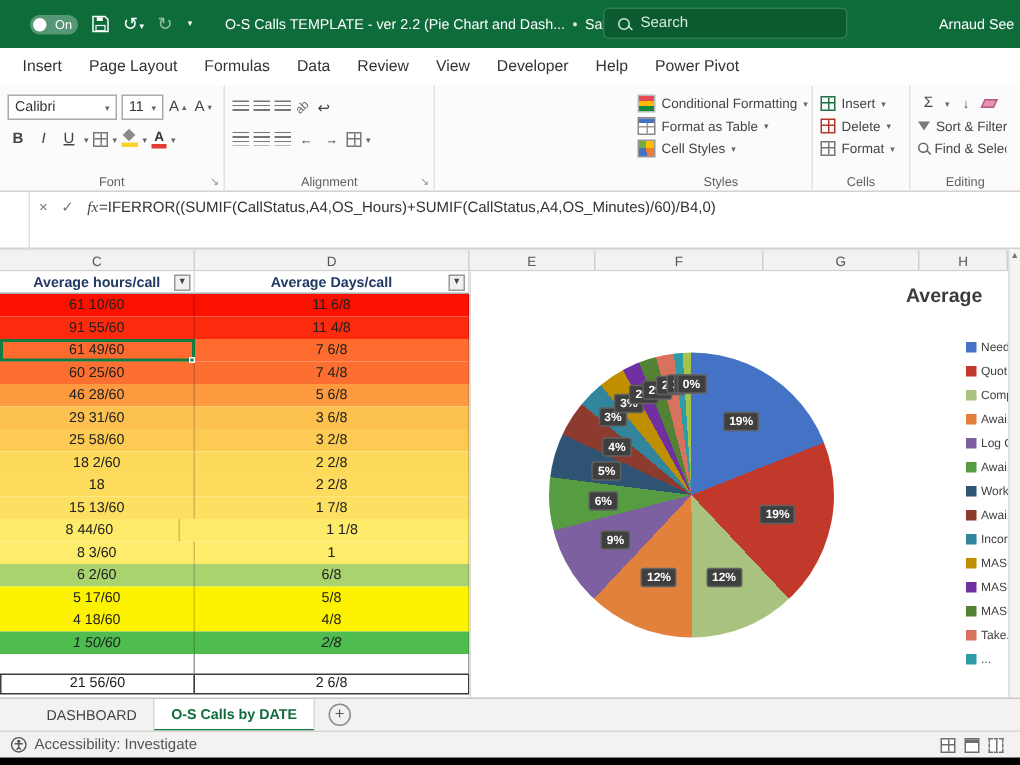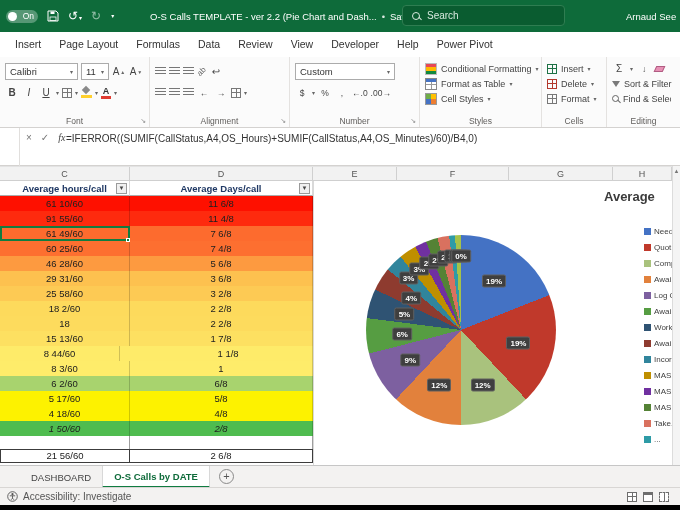--- a/index.html
+++ b/index.html
@@ -2,21 +2,21 @@
 <html><head>
 <meta charset="utf-8">
 <style>
   *{box-sizing:border-box;margin:0;padding:0}
   html,body{margin:0;background:#222}
   .app{position:relative;width:680px;height:510px;overflow:hidden;background:#fff;
        font-family:"Liberation Sans",sans-serif;-webkit-font-smoothing:antialiased}
 
   
   .titlebar{position:absolute;left:0;top:0;width:680px;height:32px;background:#0E6B3A;color:#fff;display:flex;align-items:center}
-  .autosave{display:flex;align-items:center;margin-left:6px}
+  .autosave{display:flex;align-items:center;margin-left:20px}
   .pill{width:32px;height:13px;border-radius:7px;background:rgba(255,255,255,.30);position:relative}
   .pill::before{content:"";position:absolute;left:2px;top:2px;width:9px;height:9px;border-radius:50%;background:#fff}
   .pill .on{position:absolute;right:4px;top:1px;font-size:8.5px;color:#fff;line-height:11px}
   .ticon{margin-left:9px;font-size:12px;line-height:12px;color:#fff;display:inline-flex;align-items:flex-end;cursor:default}
   .ticon.dim{opacity:.55}
   .tiny{font-size:6px;margin-left:1px;line-height:8px}
   .doc-title{position:absolute;left:150px;top:0;height:32px;display:flex;align-items:center;gap:5px;font-size:9.5px;white-space:nowrap}
   .dot{opacity:.85}
   .search-box{position:absolute;left:402px;top:5px;width:163px;height:21px;background:#0A5C30;border:1px solid #2F7D51;border-radius:4px;
               display:flex;align-items:center;gap:7px;padding:0 9px;color:#D8E9DE;font-size:10px}
@@ -213,38 +213,20 @@
         <span class="ic-lines"></span>
         <span class="rbtn num8">←</span>
         <span class="rbtn num8">→</span>
         <span class="icg grey"></span>
         <span class="car">▾</span>
       </div>
       <span class="glabel">Alignment</span>
       <span class="launcher">↘</span>
     </div>
 
-    <div class="rgroup" style="left:290px;width:130px">
-      <div class="rrow">
-        <span class="combo" style="width:100px">
-            <span>Custom</span>
-            <span class="car">▾</span>
-          </span>
-      </div>
-      <div class="rrow">
-        <span class="rbtn num8">$</span>
-        <span class="car">▾</span>
-        <span class="rbtn num8">%</span>
-        <span class="rbtn num8">,</span>
-        <span class="rbtn num8">←.0</span>
-        <span class="rbtn num8">.00→</span>
-      </div>
-      <span class="glabel">Number</span>
-      <span class="launcher">↘</span>
-    </div>
 
     <div class="rgroup" style="left:420px;width:122px">
       <div class="stylebtn">
         <span class="ic-cf"></span>
         <span>Conditional Formatting</span>
         <span class="car">▾</span>
       </div>
       <div class="stylebtn">
         <span class="ic-table"></span>
         <span>Format as Table</span>

